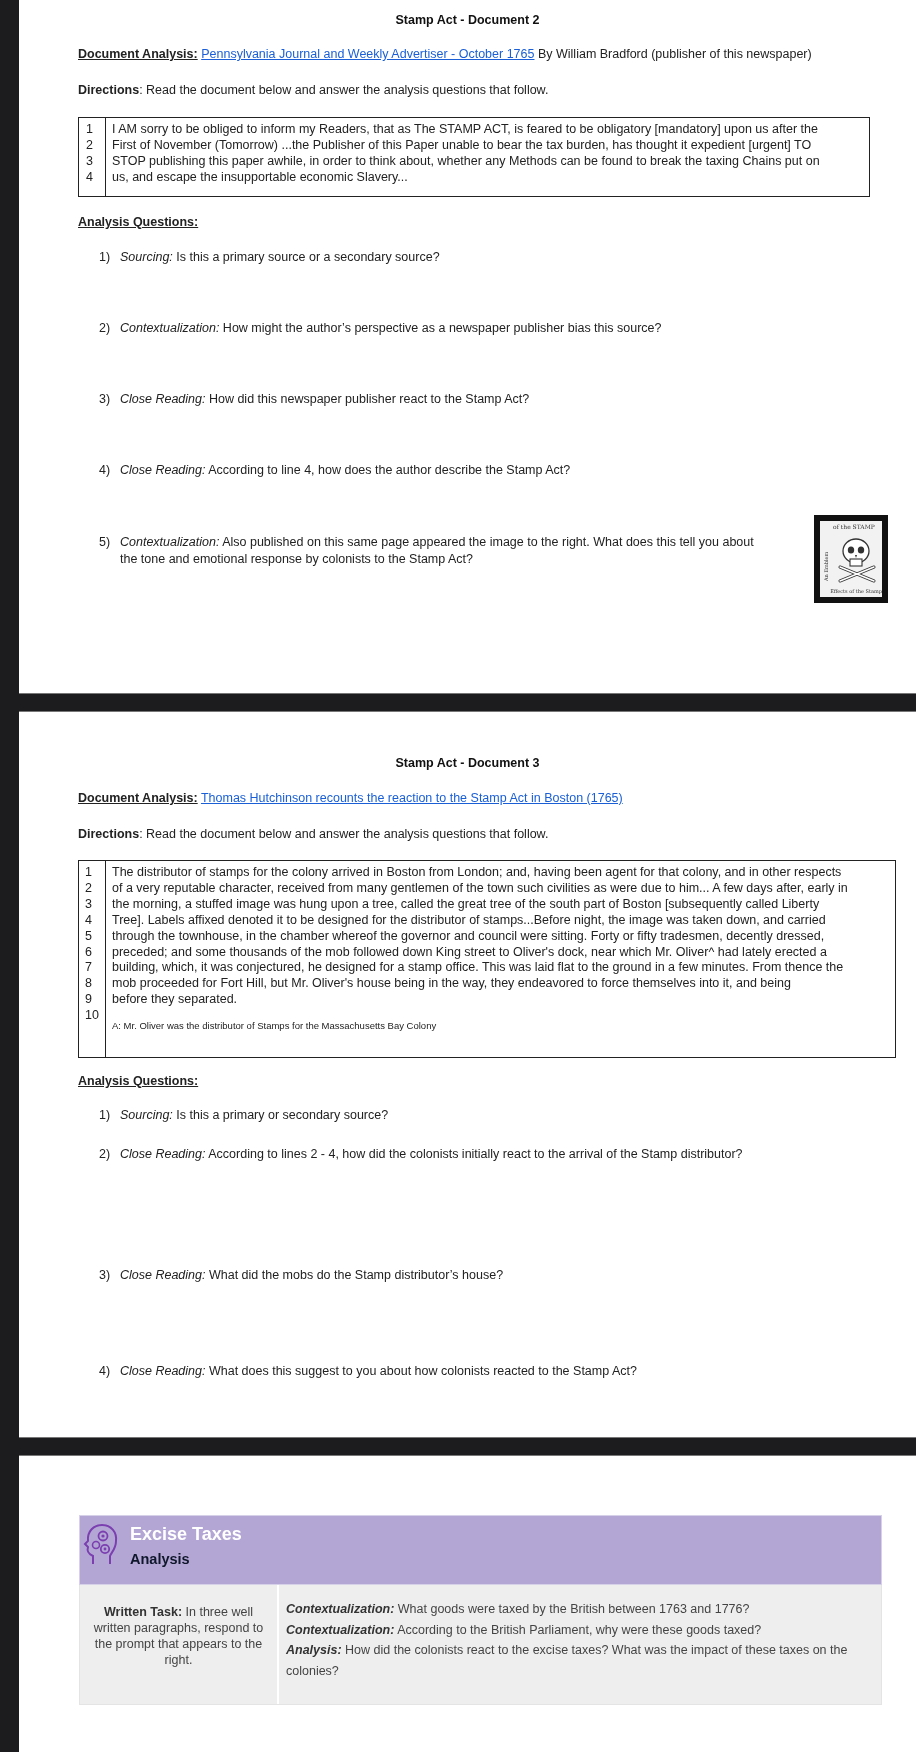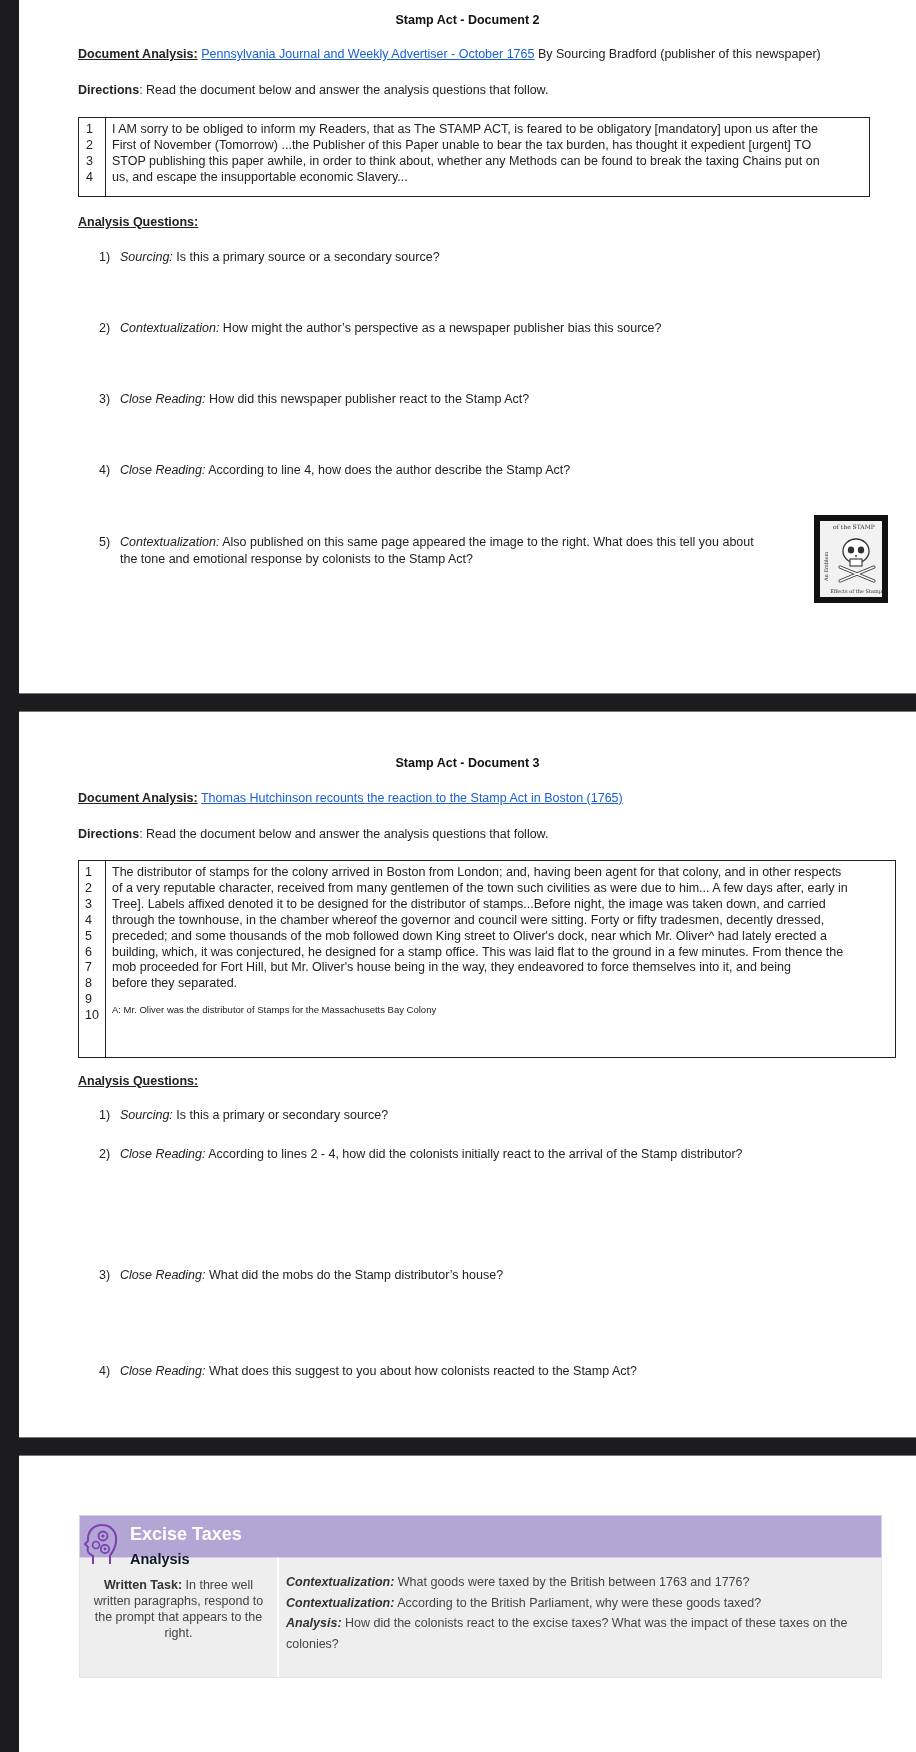--- a/index.html
+++ b/index.html
@@ -19,42 +19,42 @@
   .docbox .nums { width:27px; border-right:1.4px solid #222; padding:4px 0 0 7px; box-sizing:border-box; }
   .docbox .text { flex:1; padding:4px 5px 3px 6px; }
   .docbox .fn { font-size:9.5px; margin-top:10px; }
   .q { position:absolute; left:80px; font-size:12.5px; color:#222; line-height:17px; }
   .q .n { display:inline-block; width:21px; font-style:normal; }
   .q i { font-style:italic; }
   .q .cont { padding-left:21px; display:block; }
   .stamp { position:absolute; left:814px; top:515px; width:74px; height:88px; background:#111; }
   .stamp .inner { position:absolute; left:6px; top:6px; width:62px; height:76px; background:#f2f2f2; }
   .excise { position:absolute; left:79px; top:1515px; width:803px; }
-  .ex-head { height:43px; background:#b3a6d5; position:relative; border:1px solid #d6d0e8; box-sizing:border-box; }
+  .ex-head { height:70px; background:#b3a6d5; position:relative; border:1px solid #d6d0e8; box-sizing:border-box; }
   .ex-head .t1 { position:absolute; left:50px; top:8px; font-size:18px; font-weight:bold; color:#fff; }
   .ex-head .t2 { position:absolute; left:50px; top:35px; font-size:14.5px; font-weight:bold; color:#0f172a; }
   .ex-head .icon { position:absolute; left:3px; top:7px; width:36px; height:44px; }
   .ex-body { display:flex; background:#eeeeee; height:120px; border:1px solid #e4e4e4; box-sizing:border-box; border-top:none;justify-content:space-between; }
   .ex-left { width:199px; border-right:2px solid #ffffff; box-sizing:border-box; text-align:center;
              font-size:12.5px; line-height:16px; color:#444; padding:19px 6px 0 6px; }
   .ex-left b { color:#333; }
   .ex-right { flex:1; padding:14px 6px 0 7px; font-size:12.5px; line-height:20.5px; color:#444; }
   .ex-right b { color:#333; font-style:italic; }
 </style>
 </head>
 <body>
 
 <div class="left-strip"></div>
 
 <div class="page" style="top:0; height:693px;">
   <div class="title" style="top:13px;">Stamp Act - Document 2</div>
 
   <div class="line" style="top:47px;">
     <b class="u">Document Analysis:</b>
-    <span class="link">Pennsylvania Journal and Weekly Advertiser - October 1765</span><span> By Sourcing Bradford (publisher of this newspaper)</span>
+    <span class="link">Pennsylvania Journal and Weekly Advertiser - October 1765</span><span> By William Bradford (publisher of this newspaper)</span>
   </div>
 
   <div class="line" style="top:83px;">
     <b>Directions</b><span>: Read the document below and answer the analysis questions that follow.</span>
   </div>
 
   <div class="docbox" style="top:117px; width:792px; height:80px;">
     <div class="nums">
       <div>1</div>
       <div>2</div>
@@ -133,20 +133,21 @@
       <div>5</div>
       <div>6</div>
       <div>7</div>
       <div>8</div>
       <div>9</div>
       <div>10</div>
     </div>
     <div class="text" style="padding-top:4px;">
       <div>The distributor of stamps for the colony arrived in Boston from London; and, having been agent for that colony, and in other respects</div>
       <div>of a very reputable character, received from many gentlemen of the town such civilities as were due to him... A few days after, early in</div>
+      <div>the morning, a stuffed image was hung upon a tree, called the great tree of the south part of Boston [subsequently called Liberty</div>
       <div>Tree]. Labels affixed denoted it to be designed for the distributor of stamps...Before night, the image was taken down, and carried</div>
       <div>through the townhouse, in the chamber whereof the governor and council were sitting. Forty or fifty tradesmen, decently dressed,</div>
       <div>preceded; and some thousands of the mob followed down King street to Oliver's dock, near which Mr. Oliver^ had lately erected a</div>
       <div>building, which, it was conjectured, he designed for a stamp office. This was laid flat to the ground in a few minutes. From thence the</div>
       <div>mob proceeded for Fort Hill, but Mr. Oliver's house being in the way, they endeavored to force themselves into it, and being</div>
       <div>before they separated.</div>
       <div class="fn">A: Mr. Oliver was the distributor of Stamps for the Massachusetts Bay Colony</div>
     </div>
   </div>
 

